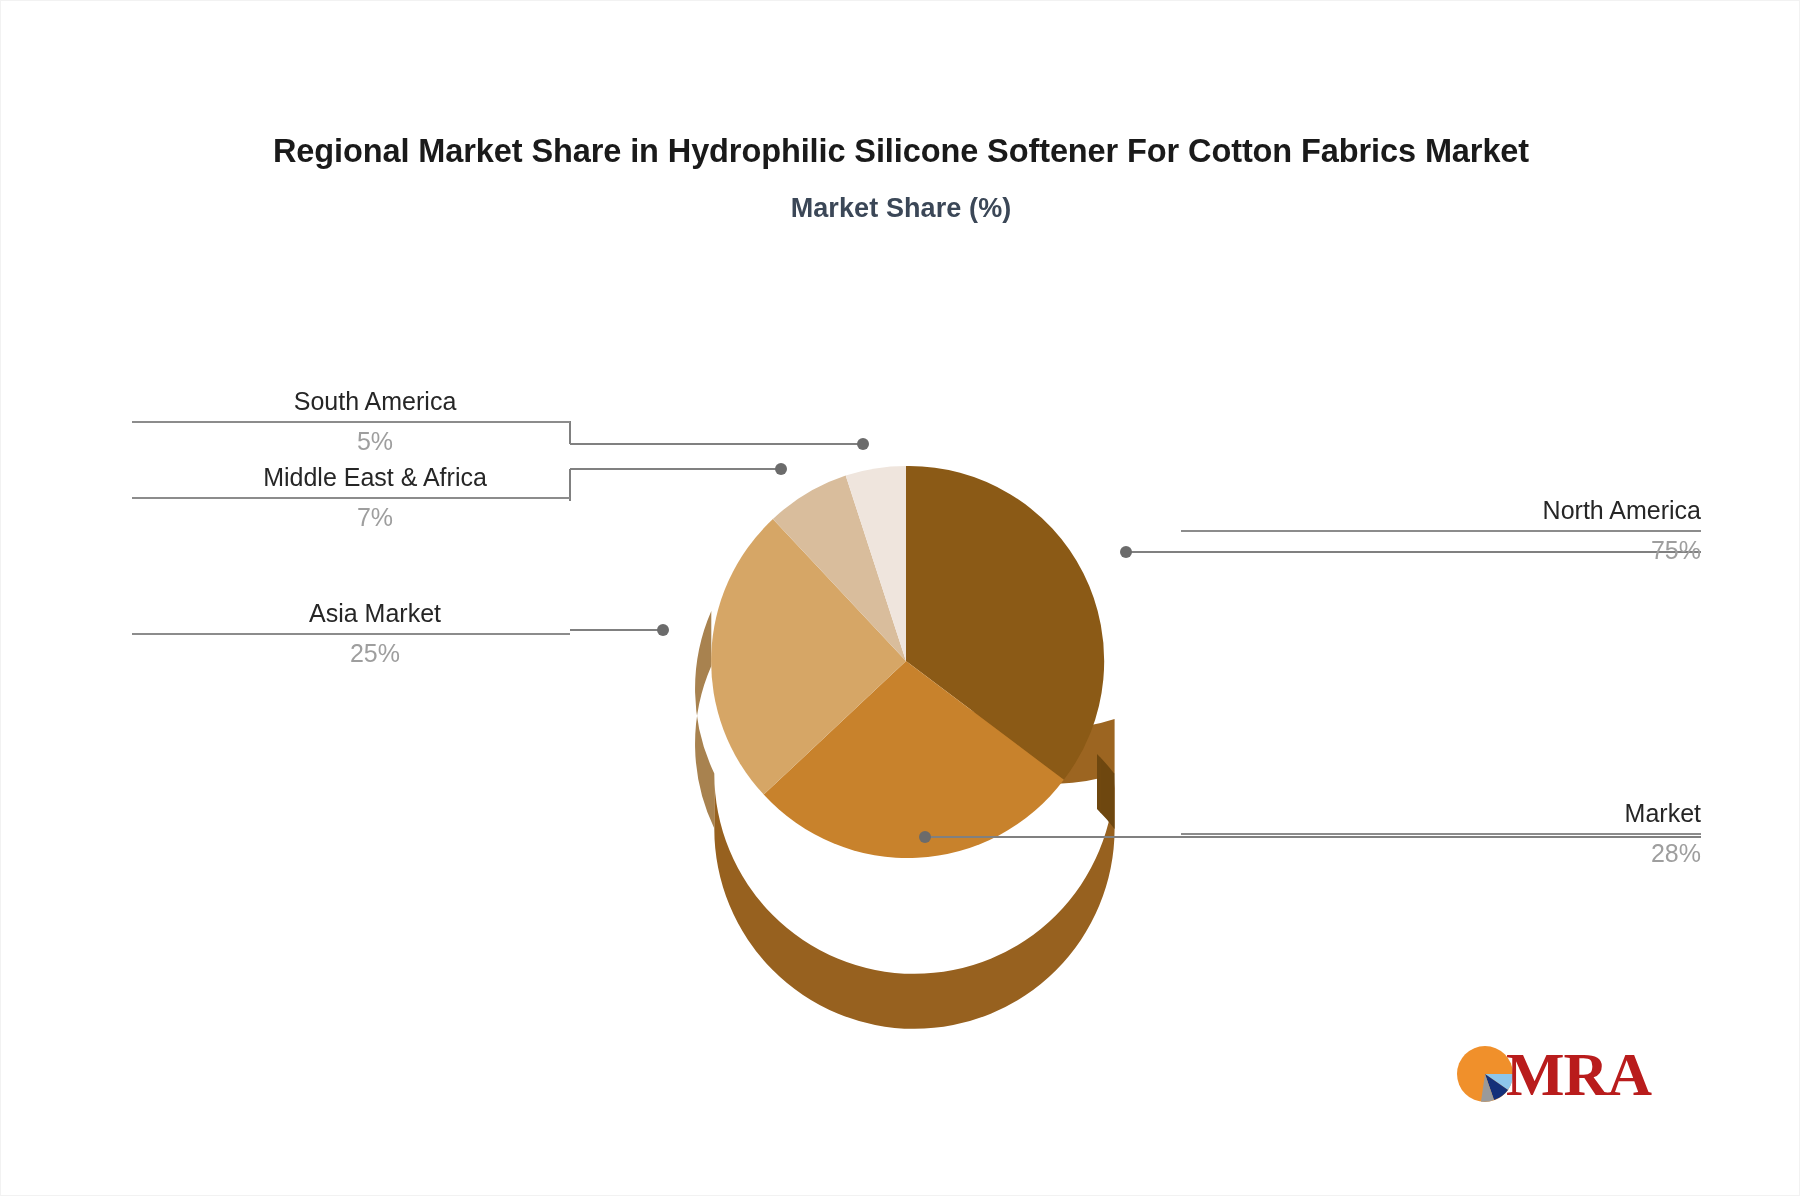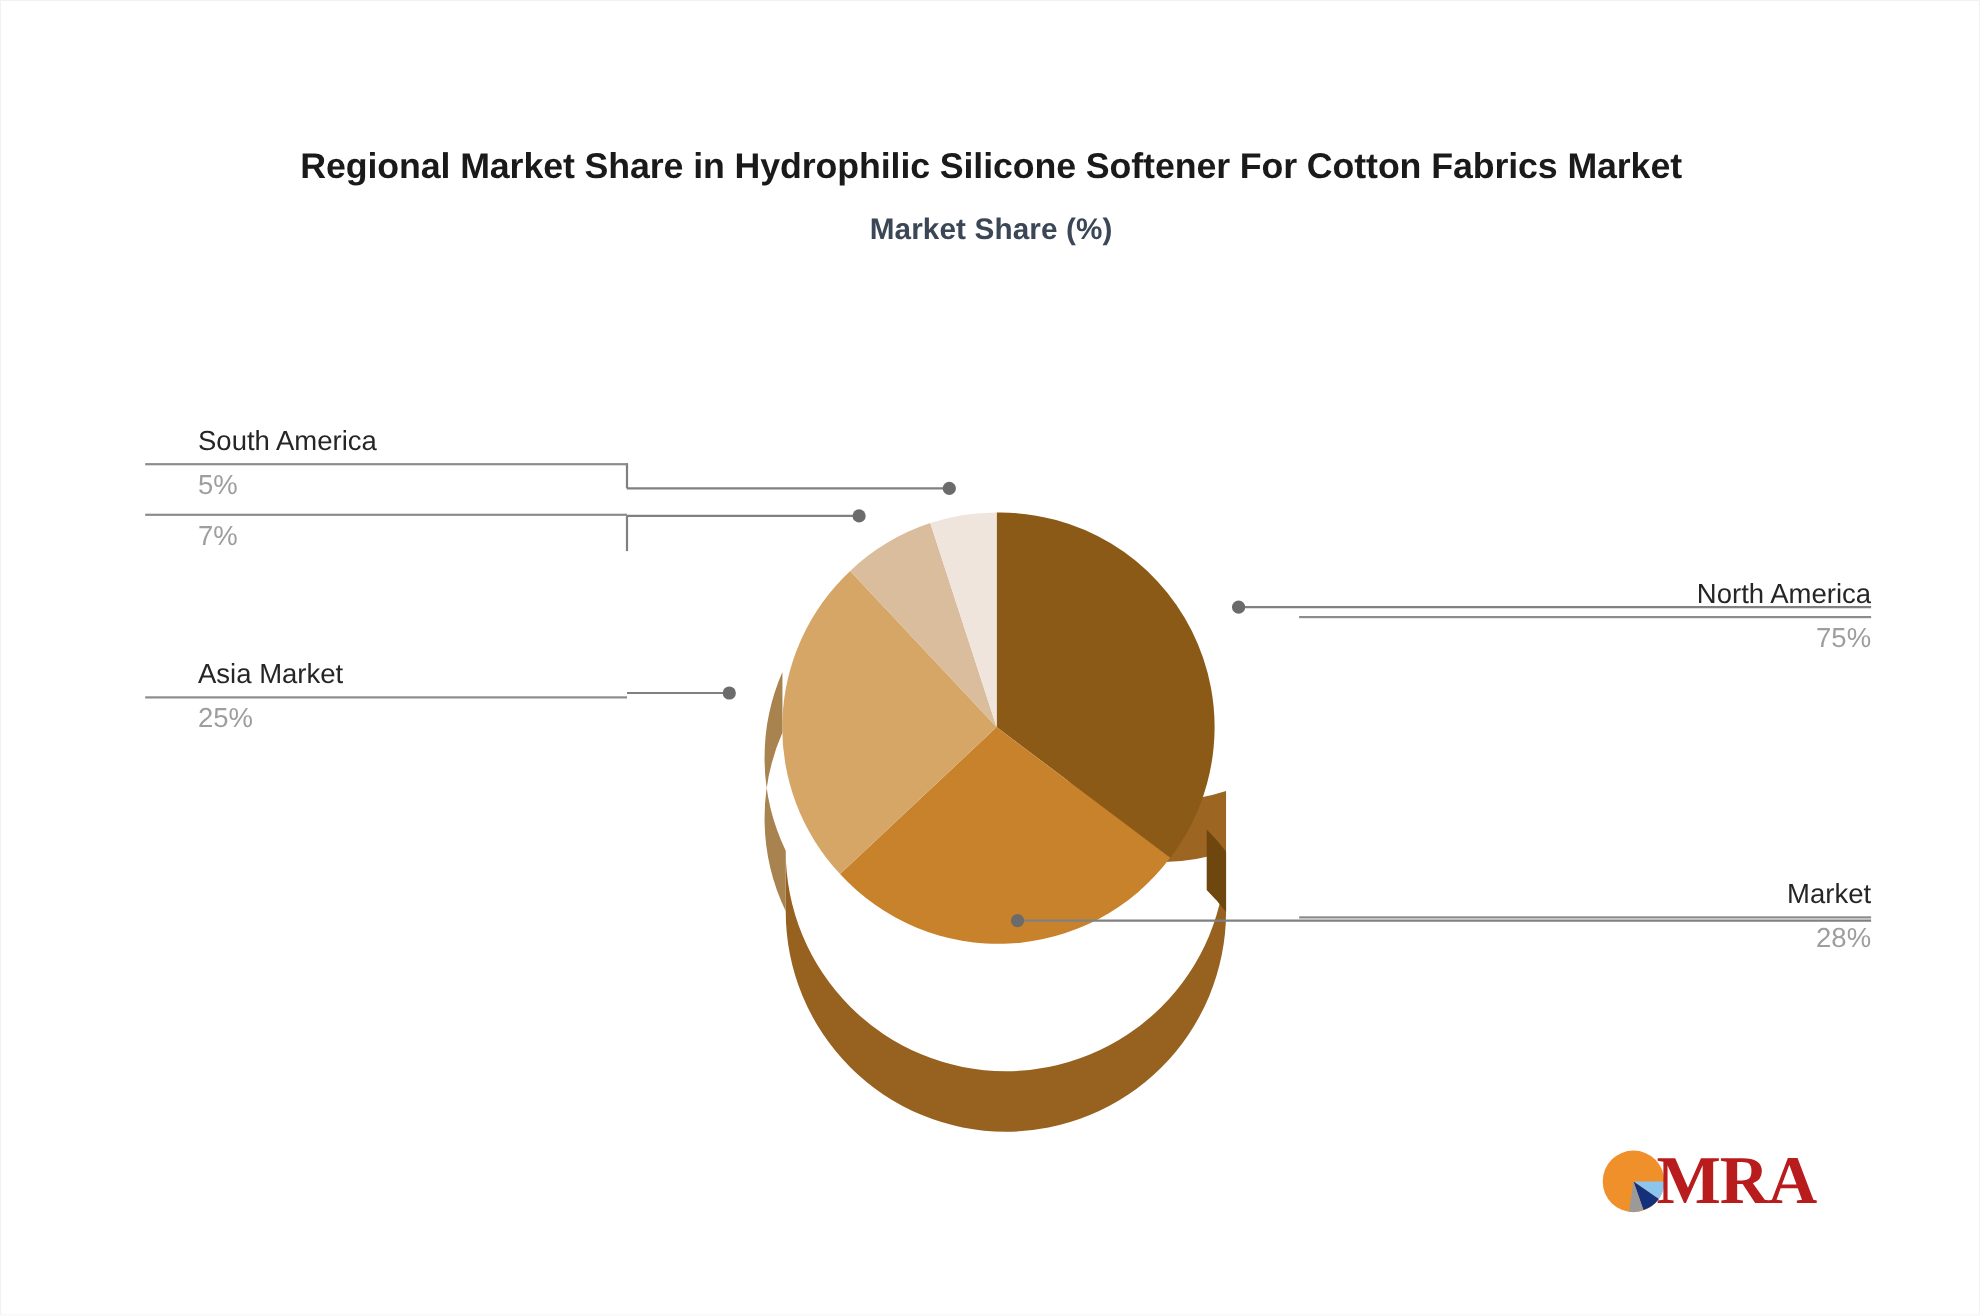--- a/index.html
+++ b/index.html
@@ -68,29 +68,29 @@
     background: #8c8c8c;
     margin: 5px 0 3px 0;
   }
   .label-block .lbl-value {
     font-size: 25px;
     color: #9e9e9e;
     line-height: 30px;
     white-space: nowrap;
   }
   .label-left .lbl-name,
-  .label-left .lbl-value { text-align: left; margin-left: 48px; }
+  .label-left .lbl-value { text-align: center; margin-left: 48px; }
   .label-right .lbl-name,
   .label-right .lbl-value { text-align: right; }
 
   
   #label-south-america   { left: 131px; top: 385px;  width: 438px; }
   #label-middle-east     { left: 131px; top: 461px;  width: 438px; }
   #label-asia-pacific    { left: 131px; top: 597px;  width: 438px; }
-  #label-north-america   { left: 1180px; top: 524px; width: 520px; }
+  #label-north-america   { left: 1180px; top: 494px; width: 520px; }
   #label-europe          { left: 1180px; top: 797px; width: 520px; }
 
   
   #mra-logo {
     position: absolute;
     left: 1455px;
     top: 1040px;
     width: 200px;
     height: 66px;
   }
@@ -186,20 +186,21 @@
     </g>
   </svg>
 
   <div class="label-block label-left" id="label-south-america">
     <div class="lbl-name">South America</div>
     <div class="lbl-rule"></div>
     <div class="lbl-value">5%</div>
   </div>
 
   <div class="label-block label-left" id="label-middle-east">
+    <div class="lbl-name">Middle East &amp; Africa</div>
     <div class="lbl-rule"></div>
     <div class="lbl-value">7%</div>
   </div>
 
   <div class="label-block label-left" id="label-asia-pacific">
     <div class="lbl-name">Asia Market</div>
     <div class="lbl-rule"></div>
     <div class="lbl-value">25%</div>
   </div>
 

